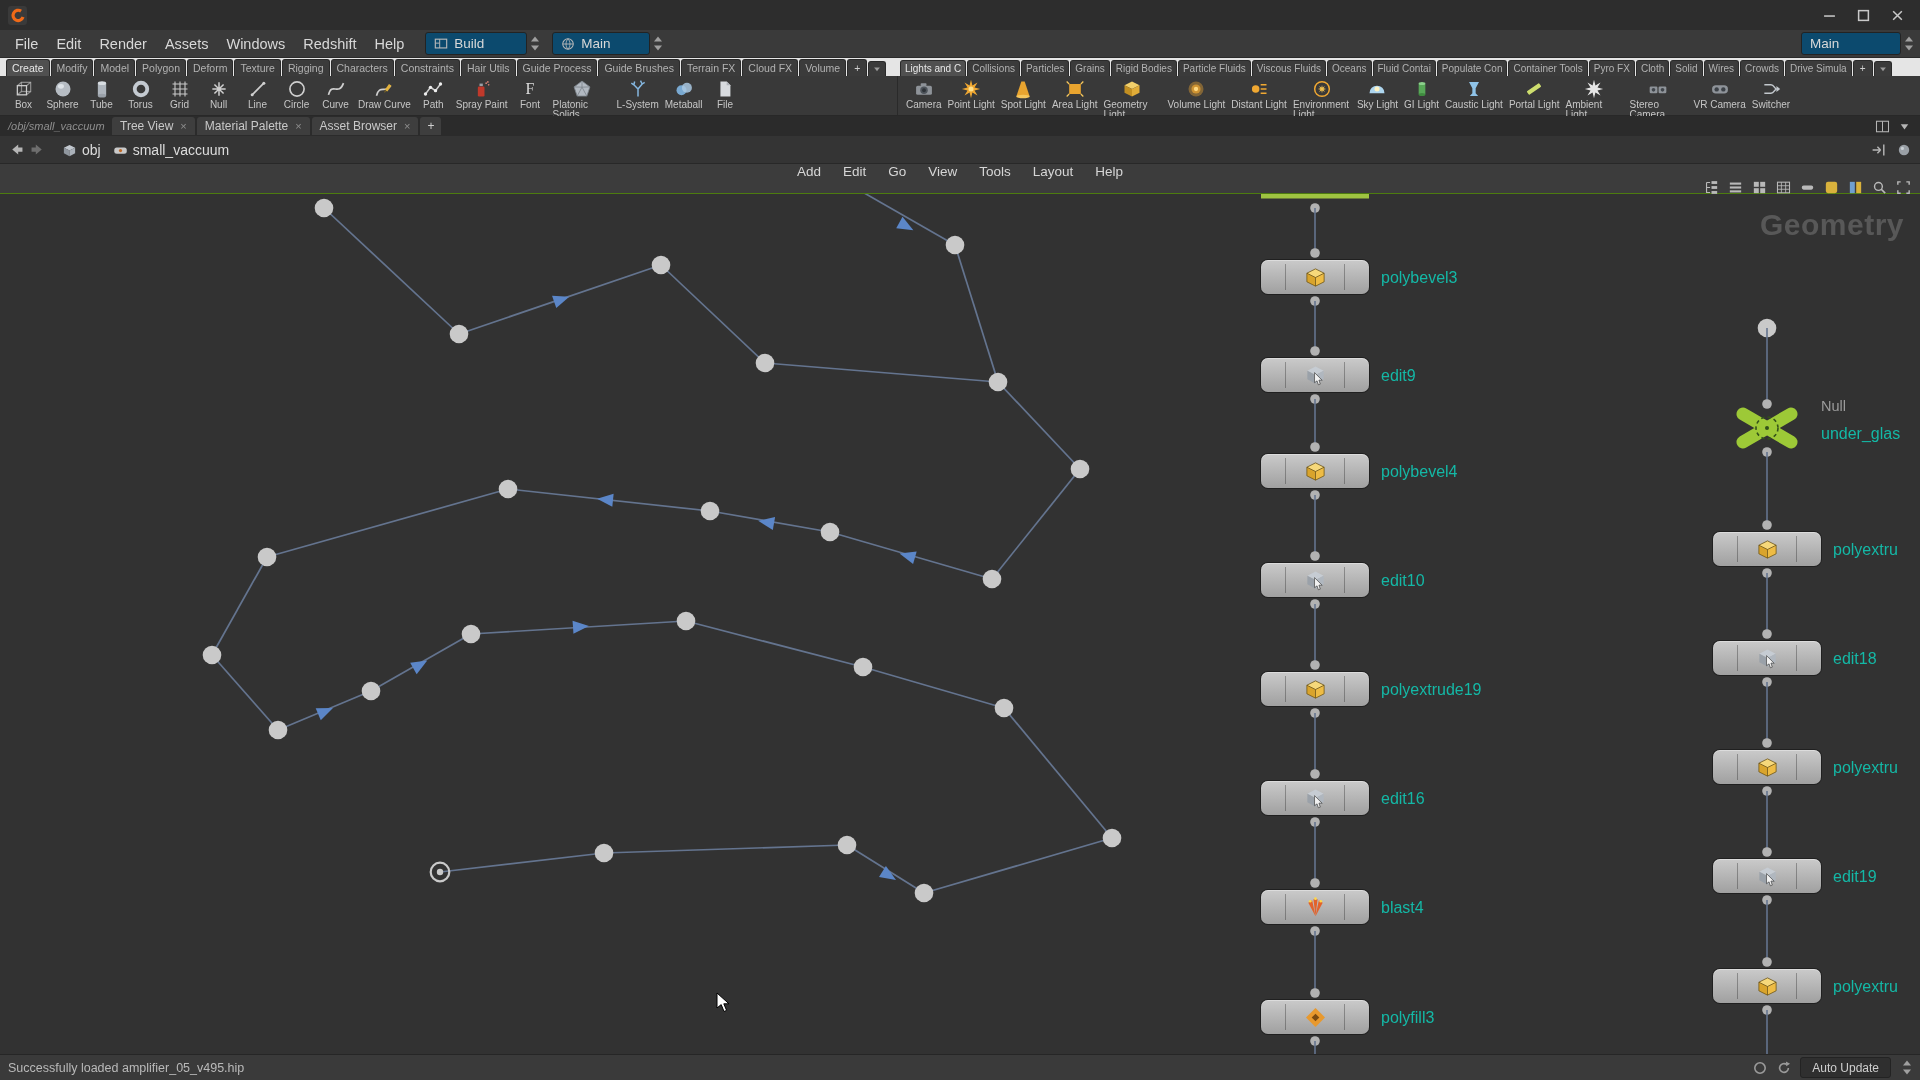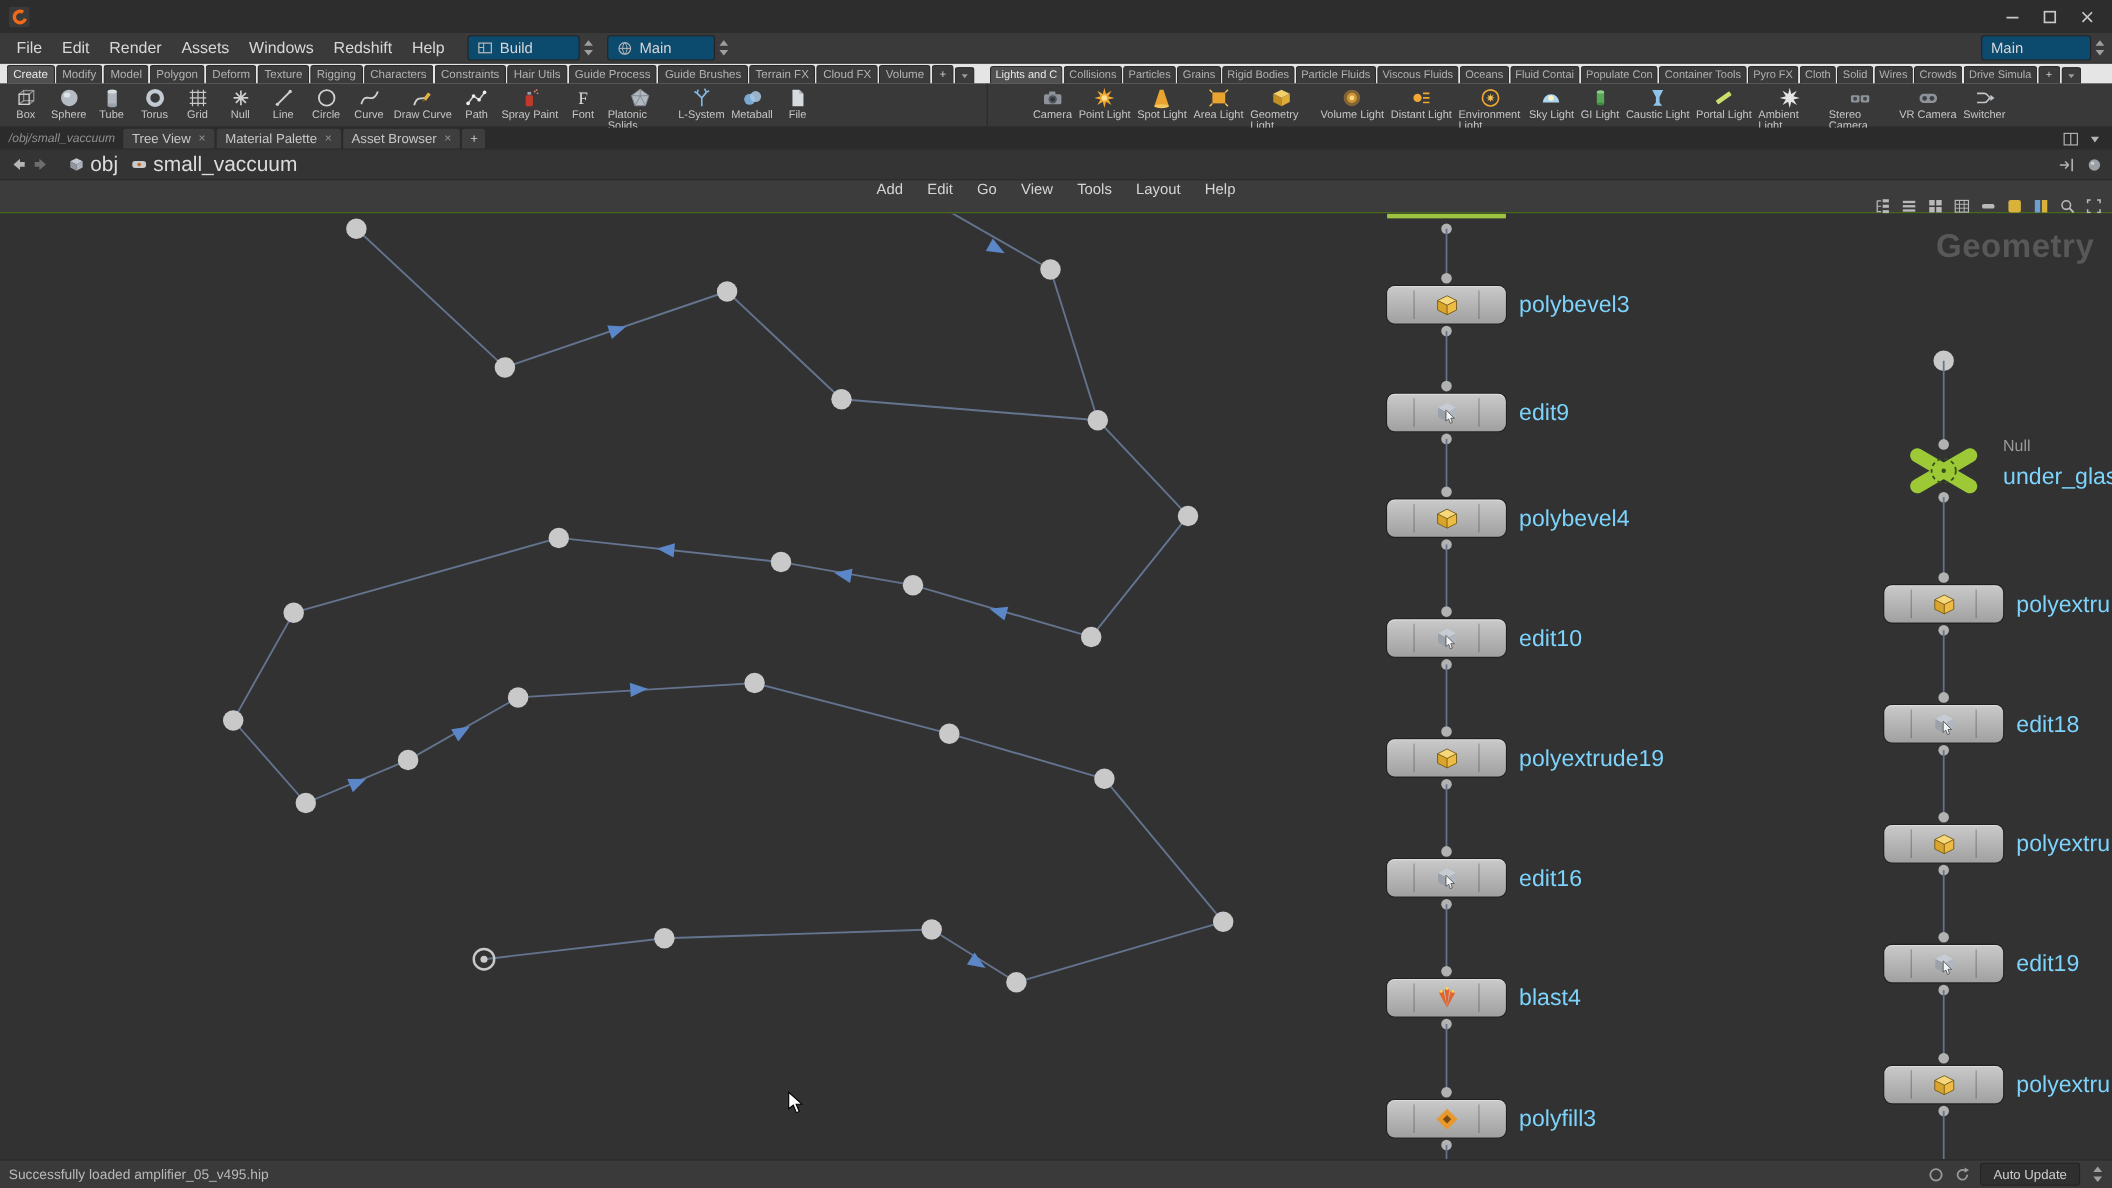--- a/index.html
+++ b/index.html
@@ -35,61 +35,61 @@
   .tabs-right .stab{font-size:10px;padding:2px 4px}
   .stab.active{background:#505050;color:#e8e8e8}
   .stab.plus{color:#cfcfcf;padding:2px 6px}
   .stab.more{padding:2px 3px}
   .stab.more svg{width:10px;height:10px}
 
   
   .shelf-tools{top:76px;height:40px;background:#393939;border-bottom:1px solid #282828;}
   .tools{position:absolute;top:1px;display:flex;align-items:flex-start}
   .tools-left{left:4px}
-  .tools-right{left:936px}
+  .tools-right{left:903px}
   .tool{display:flex;flex-direction:column;align-items:center;padding:1px 3px;max-width:58px;min-width:33px}
   .tool .ticon{height:21px;display:flex;align-items:center}
   .tool .ticon svg{width:20px;height:20px}
   .tool .tlabel{font-size:10px;line-height:1.04;color:#c6c6c6;text-align:left;margin-top:1px}
   .shelf-divider{position:absolute;left:897px;top:0;bottom:0;width:1px;background:#2a2a2a}
 
   
   .pane-tabs{top:116px;height:20px;background:#2b2b2b;display:flex;align-items:center;}
   .pane-path{font-size:11px;color:#8f8f8f;font-style:italic;padding:0 12px 0 8px;width:92px;white-space:nowrap;overflow:hidden}
   .ptab{display:flex;align-items:center;gap:7px;background:#3e3e3e;color:#c9c9c9;font-size:12px;padding:2px 8px;margin-right:2px;border-radius:3px 3px 0 0}
   .ptab .close{color:#8f8f8f;font-size:11px}
   .ptab.plus{padding:2px 7px;color:#cfcfcf}
   .pane-tab-right{margin-left:auto;display:flex;gap:7px;padding-right:8px;align-items:center}
   .pane-tab-right svg{width:15px;height:15px}
 
   
   .pathbar{top:136px;height:28px;background:#343434;display:flex;align-items:center;padding:0 8px;border-bottom:1px solid #282828;}
   .nav-arrow{margin-right:4px}
   .nav-arrow svg{width:17px;height:17px}
-  .crumb{display:flex;align-items:center;gap:5px;margin-left:12px;font-size:19px;color:#dcdcdc;white-space:nowrap}
+  .crumb{display:flex;align-items:flex-end;gap:5px;margin-left:12px;font-size:14px;color:#dcdcdc;white-space:nowrap}
   .crumb .cicon svg{width:15px;height:15px}
   .pathbar-right{margin-left:auto;display:flex;gap:9px;align-items:center}
   .pathbar-right svg{width:16px;height:16px}
 
   
   .netmenu{top:164px;height:30px;background:#3c3c3c;display:flex;align-items:center;border-bottom:1px solid #4d7c0f;flex-direction:column;}
   .netmenu-item{font-size:13.5px;color:#d6d6d6;padding:0 11px;white-space:nowrap}
   .netmenu-right{margin-left:auto;display:flex;gap:7px;padding-right:8px;align-items:center}
   .netmenu-right .nm-icon svg{width:17px;height:17px}
 
   
   .network{top:194px;height:860px;background:#323232;overflow:hidden;}
   #net-svg{position:absolute;left:0;top:0;width:1920px;height:860px}
   .watermark{position:absolute;top:14px;right:16px;font-size:30px;font-weight:bold;color:#585858;letter-spacing:.5px}
   .nnode{position:absolute;width:108px;height:34px;border-radius:7px;background:linear-gradient(180deg,#cacaca,#a0a0a0);
          box-shadow:0 0 0 1px #202020, inset 0 1px 0 rgba(255,255,255,.35);display:flex;align-items:center;justify-content:center}
   .nnode .sep{position:absolute;top:4px;bottom:4px;width:1px;background:rgba(35,35,35,.35)}
   .nnode .sep.l{left:24px}.nnode .sep.r{right:24px}
   .nnode .nicon svg{width:23px;height:23px}
-  .nlabel{position:absolute;font-size:21px;line-height:27px;color:#7dd3fc;white-space:nowrap}
+  .nlabel{position:absolute;font-size:16px;line-height:27px;color:#14b8a6;white-space:nowrap}
   .null-type{position:absolute;font-size:14.5px;line-height:16px;color:#9b9b9b;white-space:nowrap}
   .nullnode{position:absolute}
   .nullnode svg{width:64px;height:44px}
   .cursor{position:absolute;left:716px;top:992px;width:20px;height:22px}
 
   
   .statusbar{top:1054px;height:26px;background:#3a3a3a;border-top:1px solid #262626;display:flex;align-items:center;padding:0 8px;font-size:12.5px;color:#b9b9b9;}
   .status-right{margin-left:auto;display:flex;align-items:center;gap:8px}
   .status-right .st-icon svg{width:16px;height:16px}
   .status-combo{background:#2f2f2f;border:1px solid #232323;border-radius:3px;height:19px;display:flex;align-items:center;padding:0 11px;font-size:12px;color:#cfcfcf}

